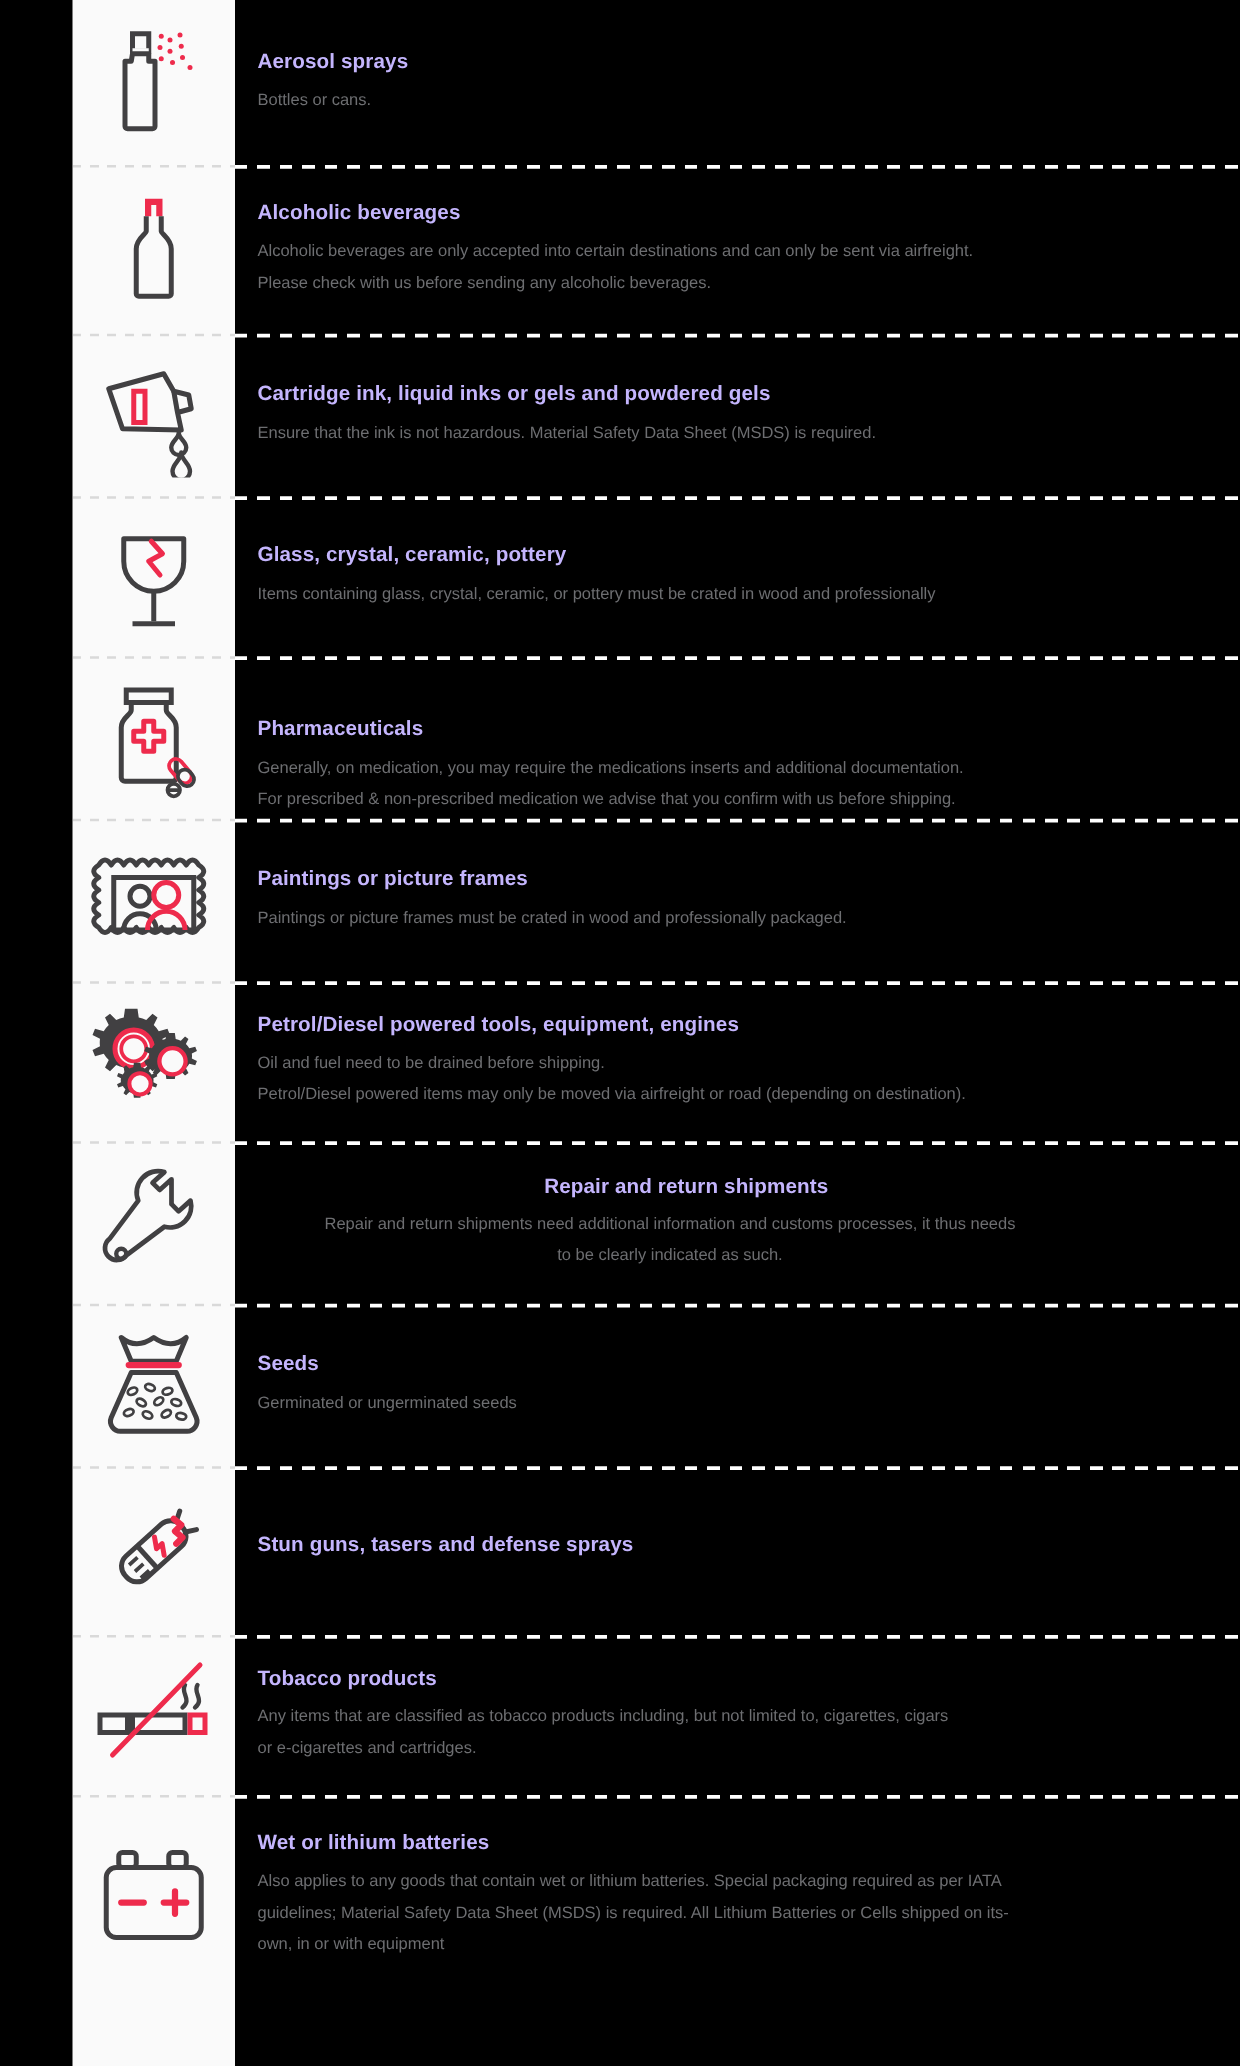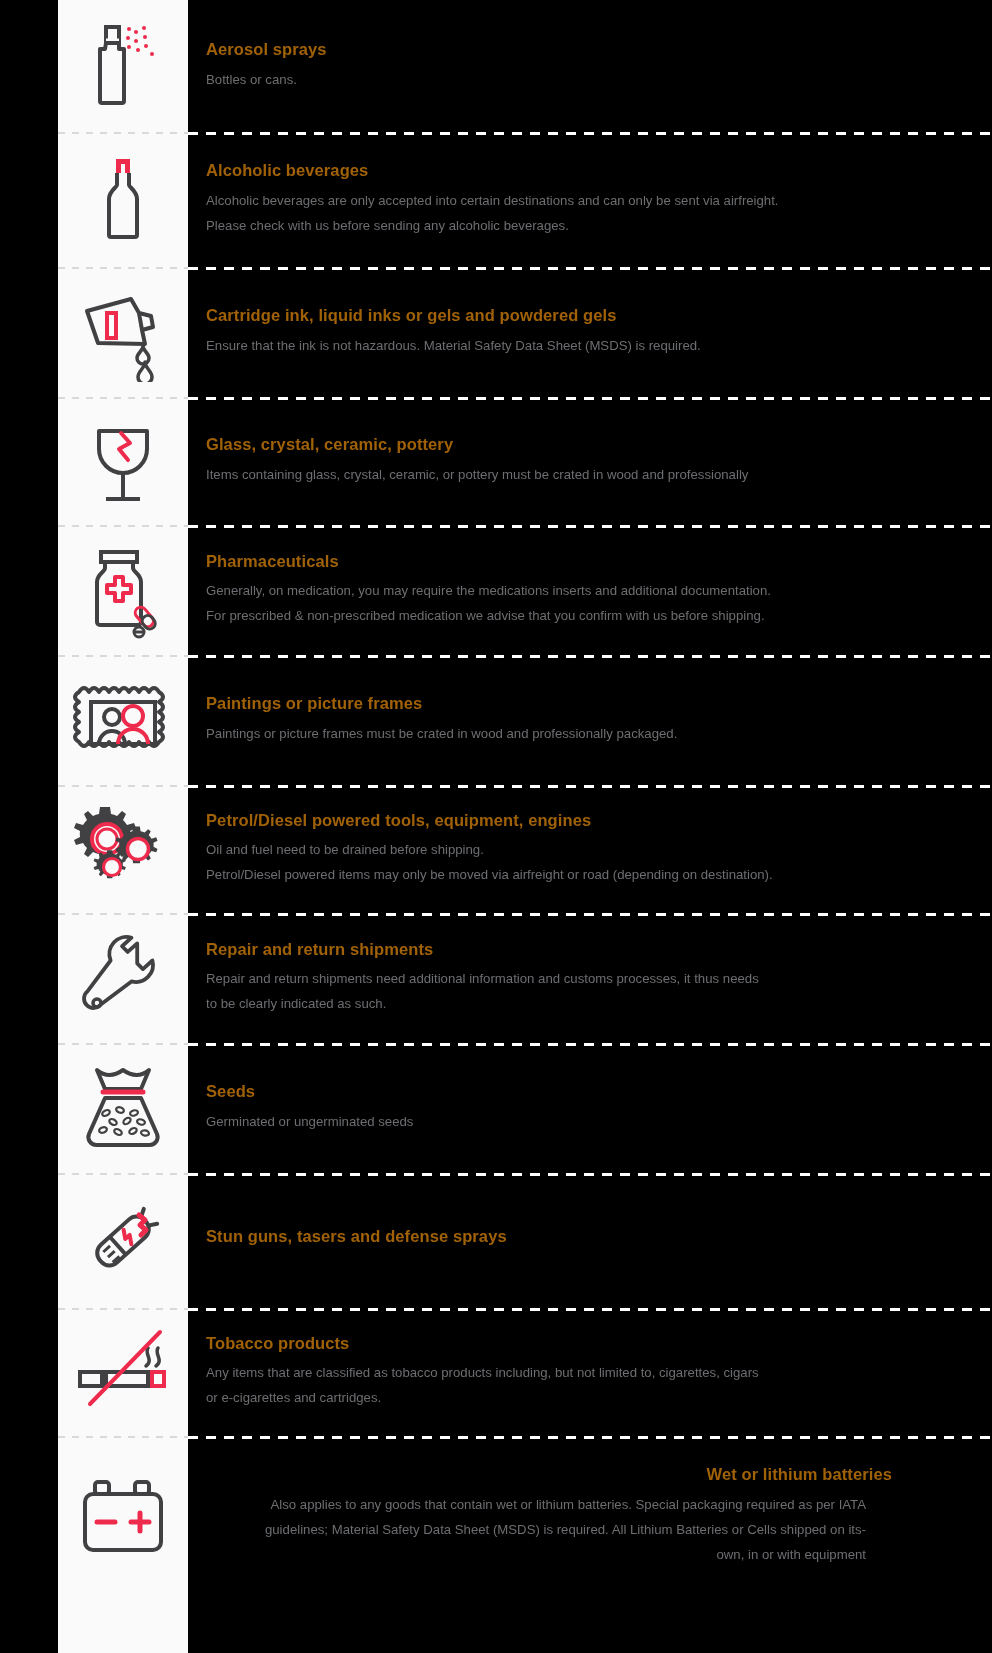--- a/index.html
+++ b/index.html
@@ -91,48 +91,48 @@
   }
   .icon-box svg { display: block; }
 
   .text-cell {
     flex: 1;
     padding: 4px 100px 4px 18px;
     box-sizing: border-box;
   }
 
   .item-title {
-    color: #a16207;
+    color: #c4b5fd;
     font-size: 16.5px;
     font-weight: bold;
     letter-spacing: 0.1px;
     margin: 0 0 7px 0;
     line-height: 1.2;
   }
   .item-desc {
     color: #6d6e71;
     font-size: 13.2px;
     line-height: 25px;
     margin: 0;
     max-width: 660px;
   }
 
   
   .r0  { height: 132px; }
   .r1  { height: 135px; }
   .r2  { height: 130px; justify-content: flex-end; }
   .r3  { height: 128px; justify-content: flex-end; }
-  .r4  { height: 130px; }
+  .r4  { height: 130px; align-items: flex-end; }
   .r5  { height: 130px; }
   .r6  { height: 128px; }
-  .r7  { height: 130px; }
+  .r7  { height: 130px; text-align: center; }
   .r8  { height: 130px; justify-content: flex-end; }
   .r9  { height: 135px; }
   .r10 { height: 128px; }
-  .r11 { height: 160px; text-align: right; }
+  .r11 { height: 160px; }
 </style>
 </head>
 <body>
 
 <div class="icon-strip"></div>
 
 <div class="list">
 
   <div class="row r0">
     <div class="icon-cell">

